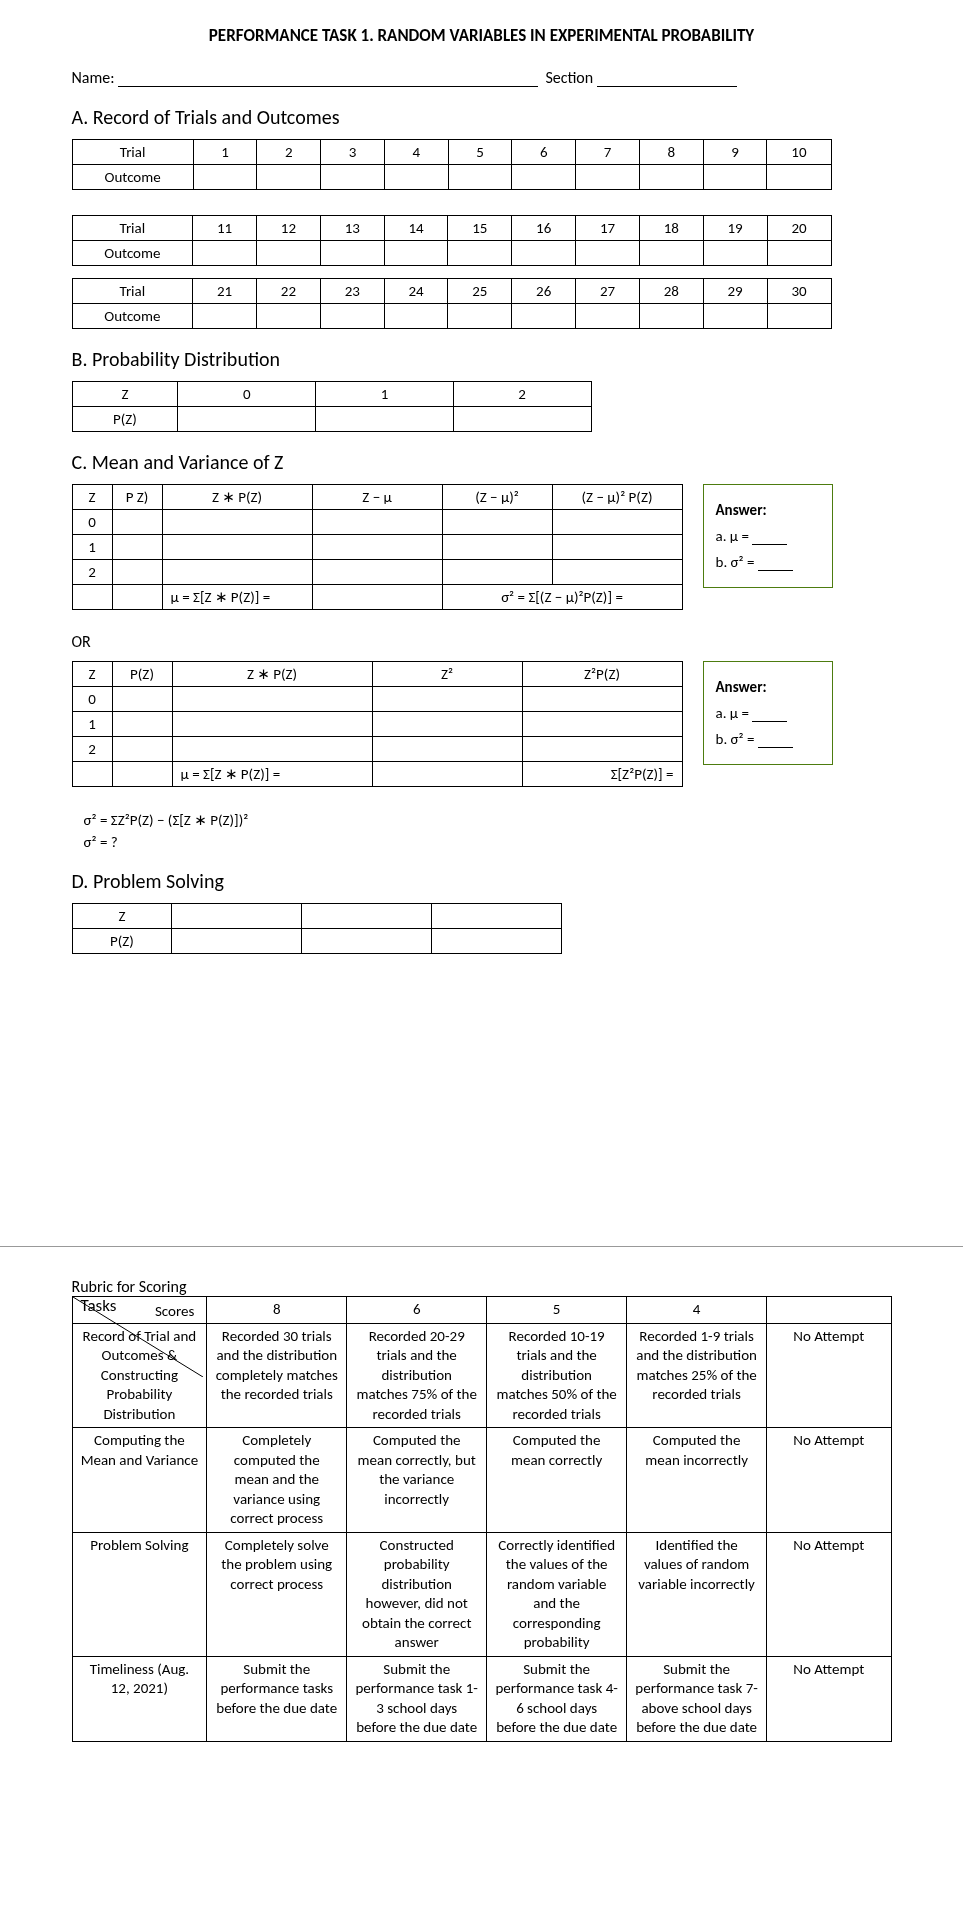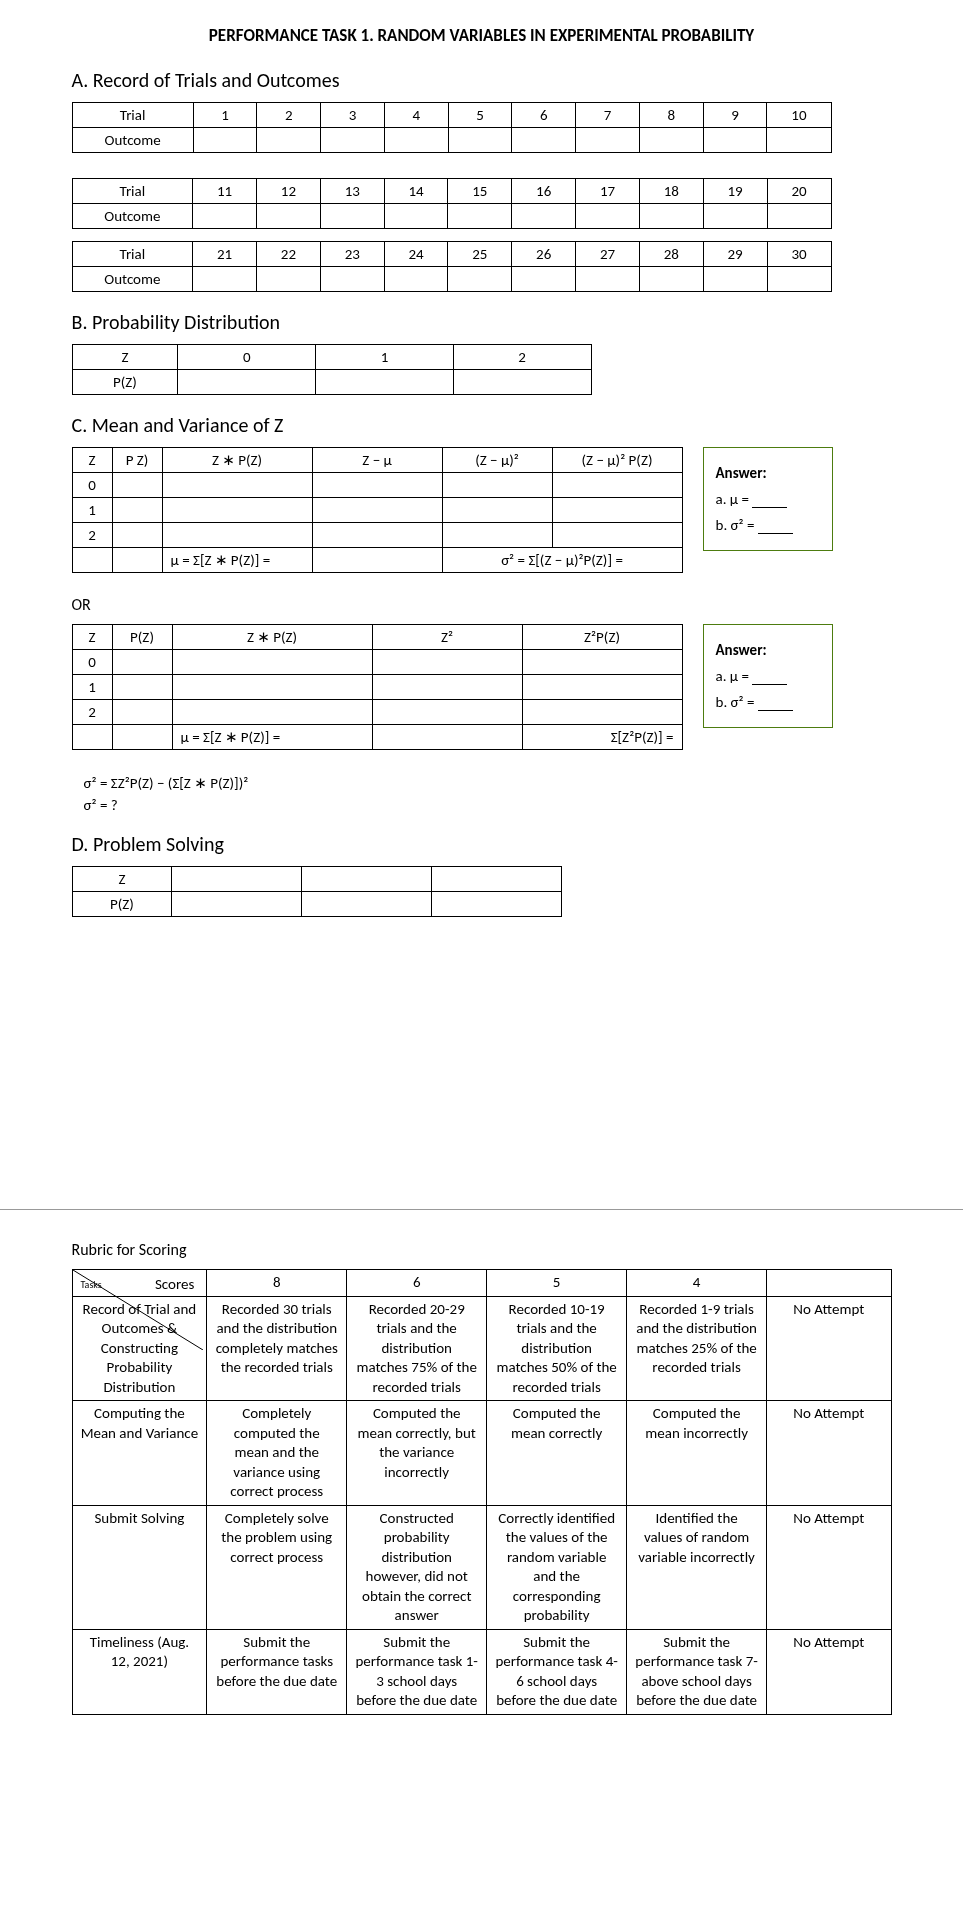--- a/index.html
+++ b/index.html
@@ -61,47 +61,53 @@
       min-width: 130px;
     }
     .answer-box div { margin: 8px 0; }
     .formula { font-size: 15px; margin: 12px 12px; }
     .page-break-spacer { height: 250px; }
     hr.page-div {
       border: none;
       border-top: 1px solid #999;
       margin: 30px -60px;
     }
-    .rubric-heading { margin-bottom: 10px; }
+    .rubric-heading { }
     .rubric-table { width: 820px; }
     .rubric-table td, .rubric-table th {
       border: 1px solid #000;
       padding: 6px 8px;
       text-align: left;
       vertical-align: top;
       font-size: 15px;
       line-height: 1.3;
     }
     .rubric-header-cell {
       position: relative;
       width: 130px;
       height: 80px;
       padding: 0 !important;
     }
     .rubric-header-cell svg { position: absolute; top:0; left:0; }
     .rubric-header-cell .scores-lbl { position: absolute; top: 5px; right: 12px; font-size: 15px; }
-    .rubric-header-cell .tasks-lbl { position: absolute; bottom: 5px; left: 8px; font-size: 10px; }
+    .rubric-header-cell .tasks-lbl { position: absolute; bottom: 5px; left: 8px; font-size: 17px; }
     .short-underline { display:inline-block; border-bottom:1px solid #000; min-width:35px; vertical-align:bottom; }
   </style>
 </head>
 <body>
 
 <div class="page">
   <div class="title">PERFORMANCE TASK 1. RANDOM VARIABLES IN EXPERIMENTAL PROBABILITY</div>
 
+  <div class="name-section">
+    <span>Name:</span>
+    <span class="underline" style="min-width:420px"></span>
+    &nbsp;<span>Section</span>
+    <span class="underline" style="min-width:140px"></span>
+  </div>
 
   <div class="section-heading">A. Record of Trials and Outcomes</div>
 
   <table class="bordered trials-table">
     <tbody>
         <tr>
       <td>Trial</td>
       <td>1</td>
       <td>2</td>
       <td>3</td>
@@ -366,21 +372,21 @@
     </tr>
     <tr>
       <td>Computing the Mean and Variance</td>
       <td>Completely computed the mean and the variance using correct process</td>
       <td>Computed the mean correctly, but the variance incorrectly</td>
       <td>Computed the mean correctly</td>
       <td>Computed the mean incorrectly</td>
       <td>No Attempt</td>
     </tr>
     <tr>
-      <td>Submit Solving</td>
+      <td>Problem Solving</td>
       <td>Completely solve the problem using correct process</td>
       <td>Constructed probability distribution however, did not obtain the correct answer</td>
       <td>Correctly identified the values of the random variable and the corresponding probability</td>
       <td>Identified the values of random variable incorrectly</td>
       <td>No Attempt</td>
     </tr>
     <tr>
       <td>Timeliness (Aug. 12, 2021)</td>
       <td>Submit the performance tasks before the due date</td>
       <td>Submit the performance task 1-3 school days before the due date</td>

